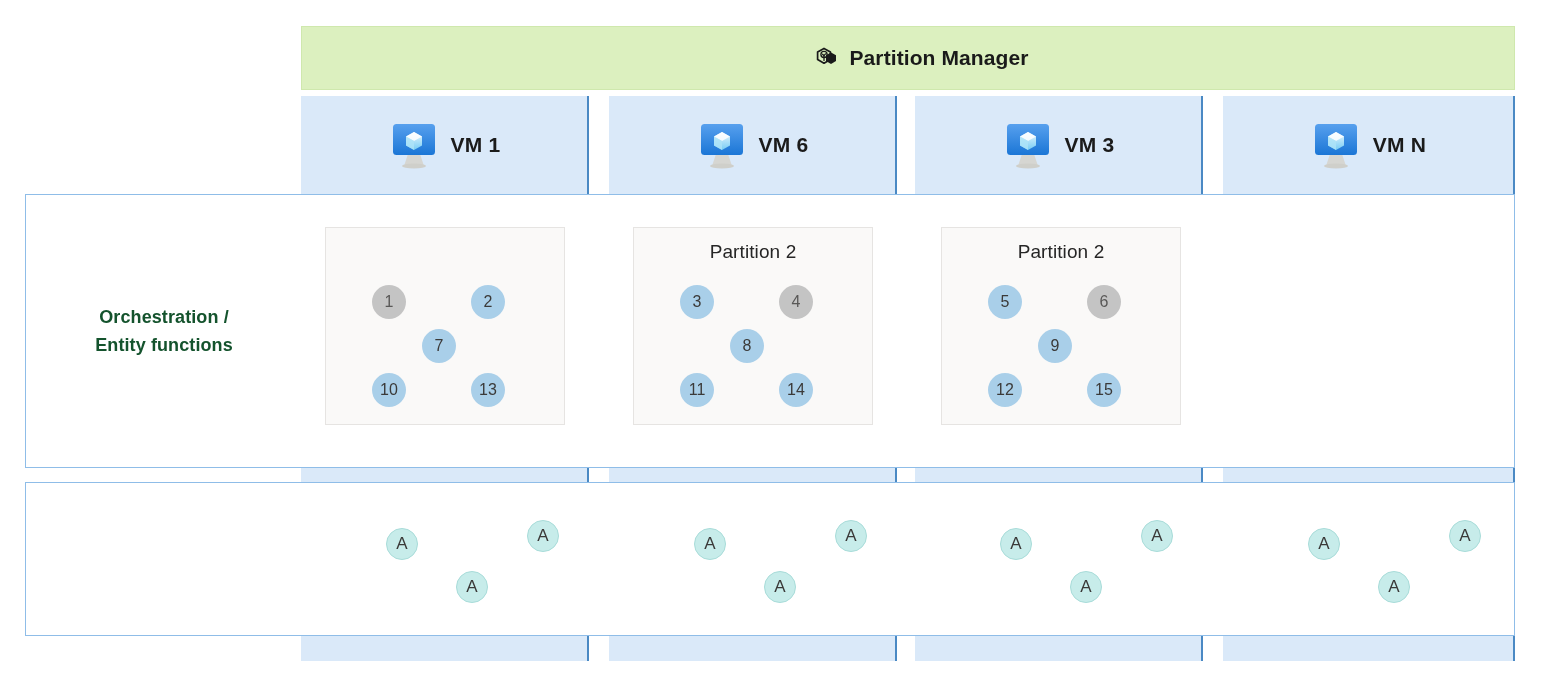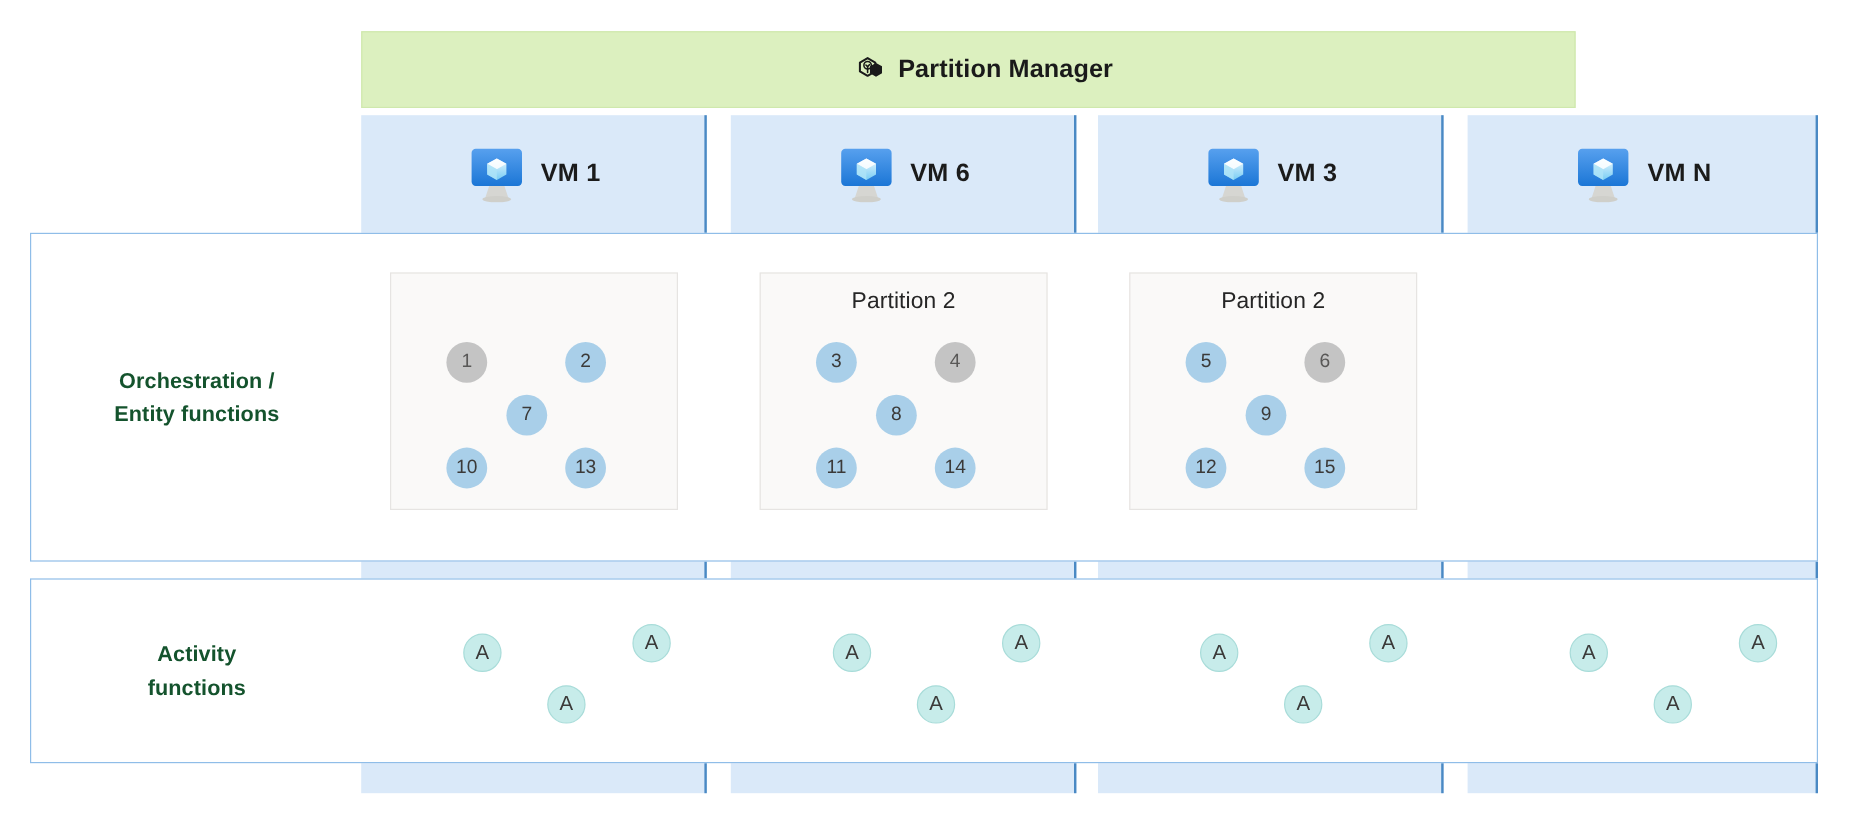--- a/index.html
+++ b/index.html
@@ -19,21 +19,21 @@
     height: 687px;
     background: #ffffff;
     overflow: hidden;
   }
 
   
   .pm-banner {
     position: absolute;
     left: 301px;
     top: 26px;
-    width: 1012px;
+    width: 1214px;
     height: 64px;
     background: #dcf0bf;
     border: 1px solid #cfe8ad;
     box-sizing: border-box;
     display: flex;
     align-items: center;
     justify-content: center;
     gap: 9px;
     padding-left: 27px;
   }
@@ -311,24 +311,20 @@
       <div class="partition-title">Partition 2</div>
       <div class="node blue slot-tl">5</div>
       <div class="node gray slot-tr">6</div>
       <div class="node blue slot-mid">9</div>
       <div class="node blue slot-bl">12</div>
       <div class="node blue slot-br">15</div>
     </div>
   </div>
 
   <div class="band activity">
-    <div class="band-label">
-      <span>Activity</span>
-      <span>functions</span>
-    </div>
 
     <div class="act-group g1">
       <div class="act a-left">A</div>
       <div class="act a-right">A</div>
       <div class="act a-low">A</div>
     </div>
 
     <div class="act-group g2">
       <div class="act a-left">A</div>
       <div class="act a-right">A</div>

